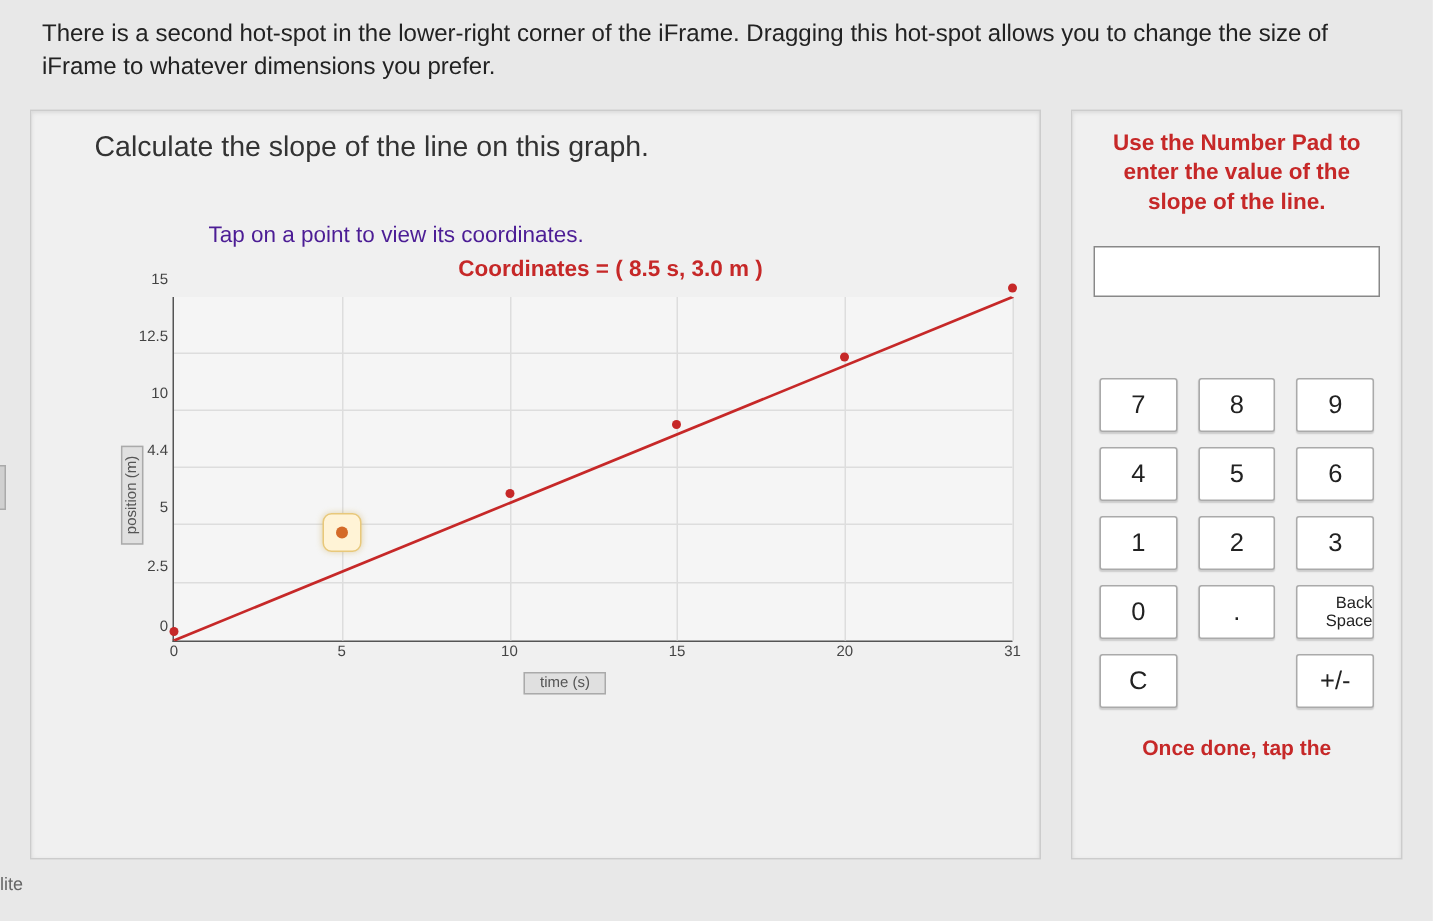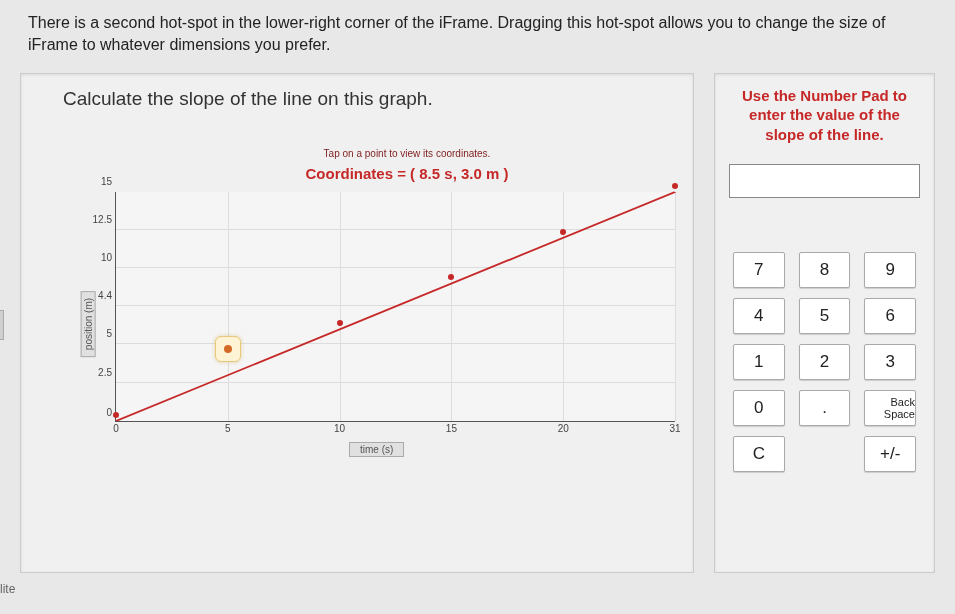--- a/index.html
+++ b/index.html
@@ -30,23 +30,22 @@
       padding: 14px 18px;
       min-height: 500px;
     }
     .question-title {
       font-size: 19px;
       color: #333;
       margin-bottom: 38px;
       margin-left: 24px;
     }
     .tap-instruction {
-      font-size: 10px;
-      color: #7f1d1d;
-      text-align: center;
+      font-size: 15px;
+      color: #4c1d95;
       margin: 0 0 6px 100px;
     }
     .coords {
       font-size: 15px;
       color: #c62828;
       font-weight: bold;
       text-align: center;
       margin: 0 0 10px 100px;
     }
     .chart-wrap {
@@ -273,16 +272,17 @@
       <div class="key">1</div>
       <div class="key">2</div>
       <div class="key">3</div>
       <div class="key">0</div>
       <div class="key">.</div>
       <div class="key small">Back Space</div>
       <div class="key">C</div>
       <div class="key hidden"></div>
       <div class="key">+/-</div>
     </div>
+    <div class="done-text">Once done, tap the</div>
   </div>
 </div>
 
 <div class="lite">lite</div>
 
 </body></html>

